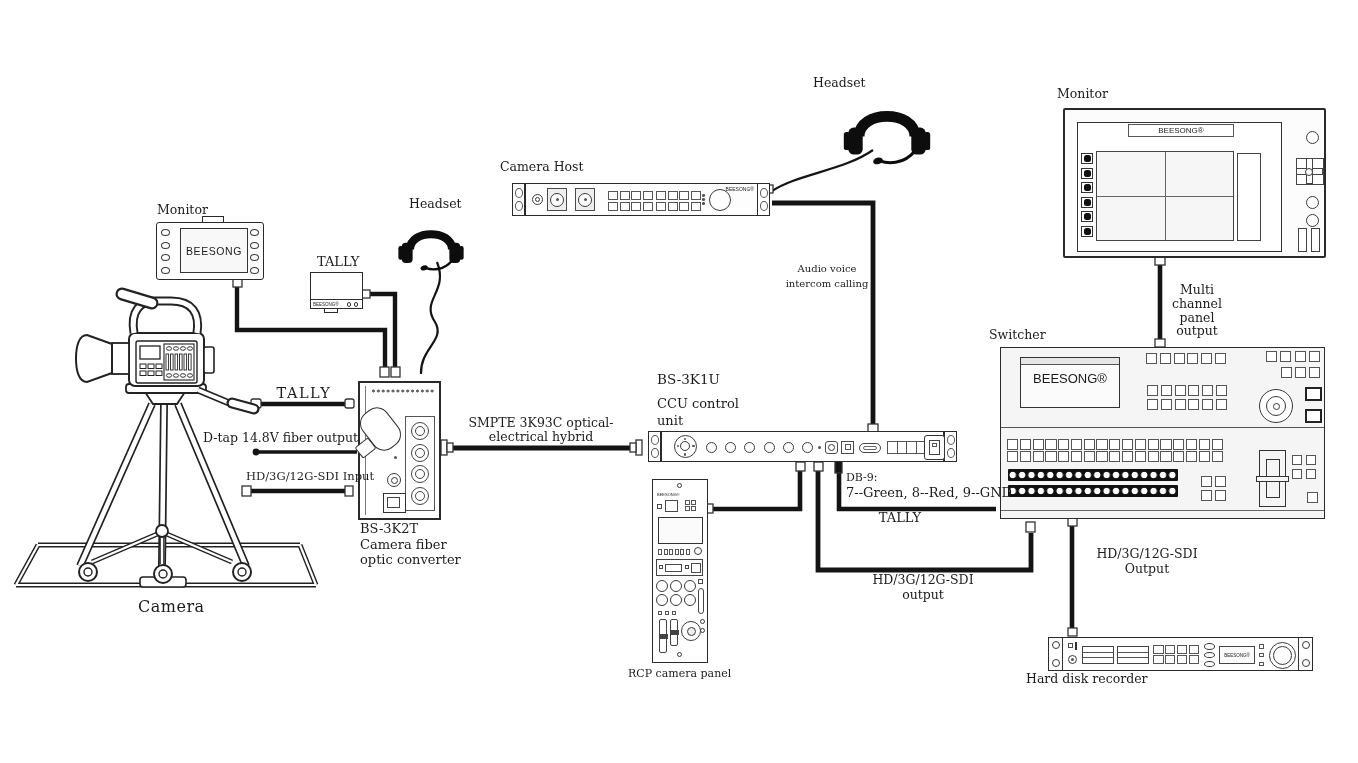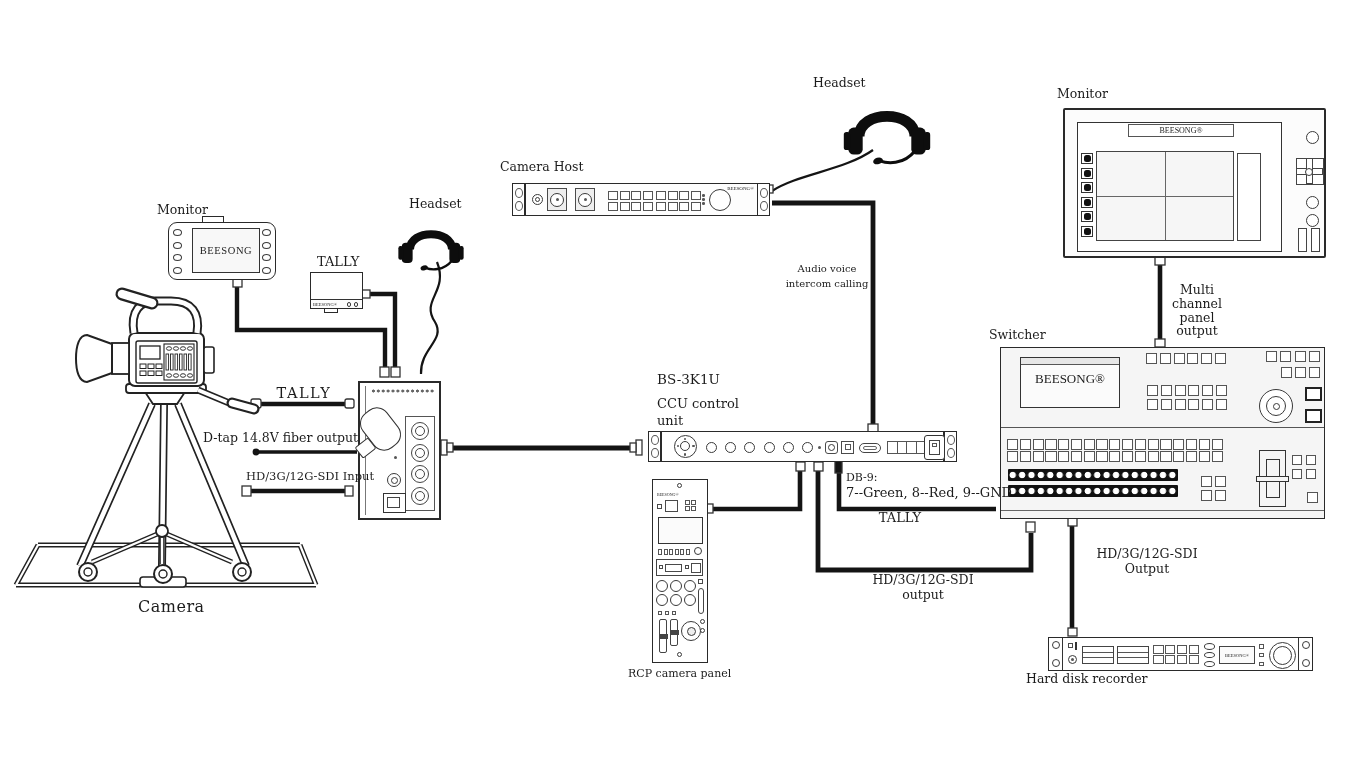--- a/index.html
+++ b/index.html
@@ -1,21 +1,21 @@
 <!DOCTYPE html>
 <html><head>
 <meta charset="utf-8">
 <style>
   html,body{margin:0;padding:0;background:#fff}
   .stage{position:relative;width:1358px;height:763px;background:#fff;overflow:hidden;
          font-family:"DejaVu Serif","Liberation Serif",serif;color:#1c1c1c}
   svg{position:absolute;left:0;top:0}
   .lbl{position:absolute;white-space:nowrap;line-height:1.18;z-index:5}
   .ctr{text-align:center;white-space:normal}
-  .sans{font-family:Liberation Serif, serif}
+  .sans{font-family:Liberation Sans, sans-serif}
   .box{position:absolute;box-sizing:border-box;border:1.6px solid #2a2a2a;background:#fff;z-index:3}
   .abs{position:absolute;box-sizing:border-box}
   .circ{box-sizing:border-box;border:1.2px solid #3a3a3a;border-radius:50%;background:#fff}
   .sq{box-sizing:border-box;border:1px solid #4a4a4a;background:#fff}
   .key{box-sizing:border-box;border:1px solid #555;background:#fff}
   .oval{box-sizing:border-box;border:1.1px solid #3a3a3a;border-radius:50%;background:#fff}
   .col{display:flex;flex-direction:column;justify-content:space-between;align-items:center}
   .row{display:flex;flex-direction:row;justify-content:space-between;align-items:center}
   .grid{display:grid}
   .ear{position:absolute;box-sizing:border-box;border:1.4px solid #2a2a2a;background:#fff;z-index:2}
@@ -172,21 +172,21 @@
         <rect x="184" y="354" width="2.6" height="16"></rect>
           <rect x="188.5" y="354" width="2.6" height="16"></rect>
       </g>
     </g>
 
     <use href="#hs" transform="translate(431,240) scale(0.68)"></use>
     <use href="#hs" transform="translate(887,124) scale(0.9)"></use>
   </svg>
 
   <div class="box" style="left:202px;top:216px;width:22px;height:8px"></div>
-  <div class="box" style="left:168px;top:222px;width:108px;height:58px;border-radius:9px">
+  <div class="box" style="left:156px;top:222px;width:108px;height:58px;border-radius:3px">
     <div class="abs col" style="left:3px;top:6px;width:11px;height:45px">
       <div class="oval" style="width:9px;height:7px"></div>
     <div class="oval" style="width:9px;height:7px"></div>
         <div class="oval" style="width:9px;height:7px"></div>
         <div class="oval" style="width:9px;height:7px"></div>
       </div>
     <div class="abs col" style="right:3px;top:6px;width:11px;height:45px">
       <div class="oval" style="width:9px;height:7px"></div>
     <div class="oval" style="width:9px;height:7px"></div>
         <div class="oval" style="width:9px;height:7px"></div>
@@ -232,26 +232,35 @@
         </div>
       </div>
     <div class="abs" style="left:34px;top:73px;width:3px;height:3px;background:#555;border-radius:50%"></div>
     <div class="abs circ" style="left:27px;top:90px;width:14px;height:14px;display:flex;align-items:center;justify-content:center">
       <div class="circ" style="width:7px;height:7px"></div>
     </div>
     <div class="abs" style="left:23px;top:110px;width:23px;height:20px;border:1.5px solid #333;background:#fff">
       <div class="abs" style="left:3px;top:3px;width:13px;height:11px;border:1.2px solid #444"></div>
     </div>
   </div>
+  <div class="lbl" style="left:360px;top:521px;font-size:13px;line-height:15.5px">
+    <div>BS-3K2T</div>
+    <div>Camera fiber</div>
+    <div>optic converter</div>
+  </div>
 
   <div class="lbl" style="left:258px;top:385px;width:92px;text-align:center;font-size:14.5px;letter-spacing:1.5px">TALLY</div>
   <div class="lbl" style="left:203px;top:431px;font-size:12.5px">D-tap 14.8V fiber output</div>
   <div class="lbl" style="left:246px;top:470px;font-size:11.5px">HD/3G/12G-SDI Input</div>
   <div class="lbl" style="left:138px;top:598px;font-size:16px;letter-spacing:.5px">Camera</div>
 
+  <div class="lbl ctr" style="left:450px;top:416px;width:182px;font-size:12.5px;line-height:14px">
+    <div>SMPTE 3K93C optical-</div>
+    <div>electrical hybrid</div>
+  </div>
 
   <div class="ear" style="left:512px;top:183px;width:13px;height:33px">
     <div class="col" style="height:100%;padding:4px 0;box-sizing:border-box">
       <div class="earhole"></div>
         <div class="earhole"></div>
     </div>
   </div>
   <div class="ear" style="left:757px;top:183px;width:13px;height:33px">
     <div class="col" style="height:100%;padding:4px 0;box-sizing:border-box">
       <div class="earhole"></div>

